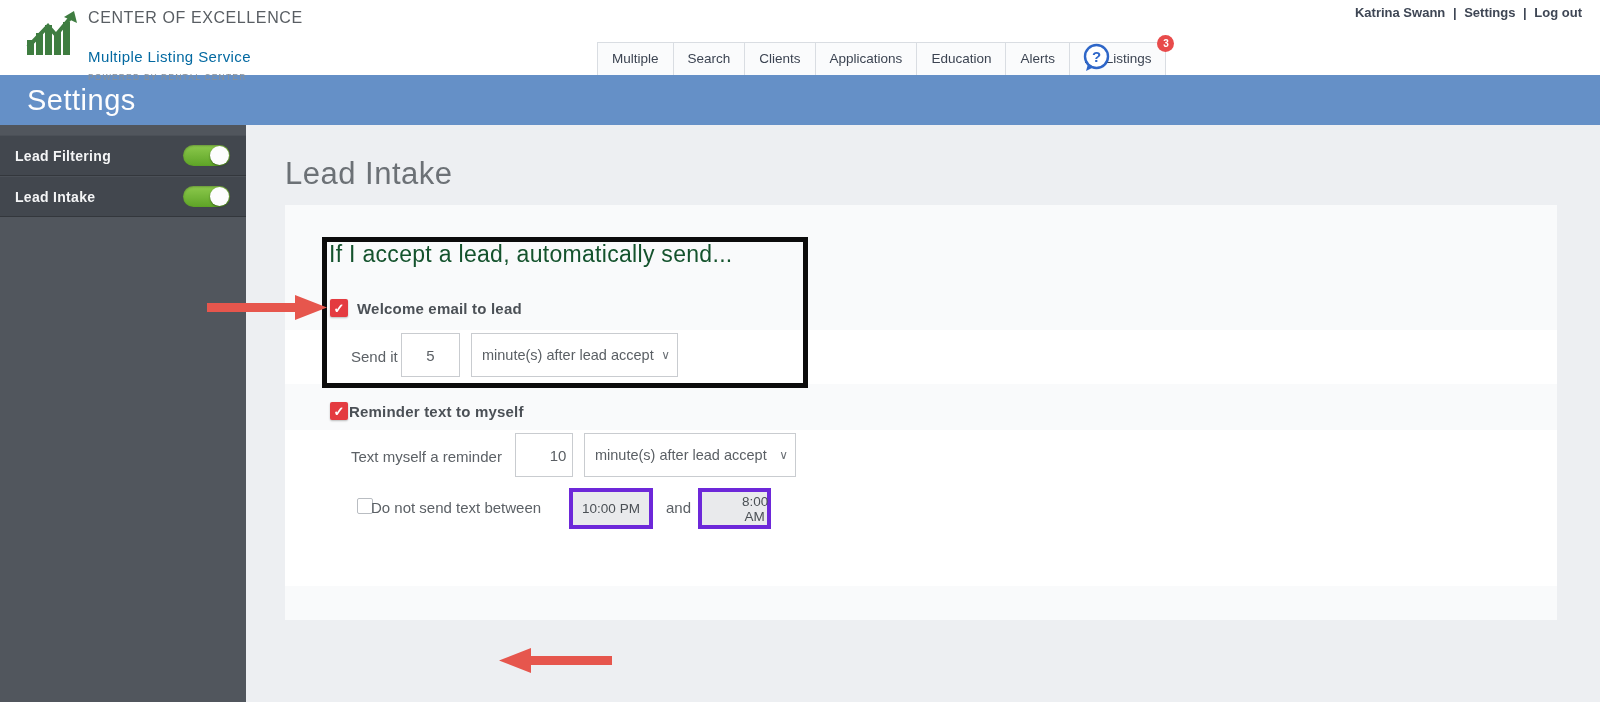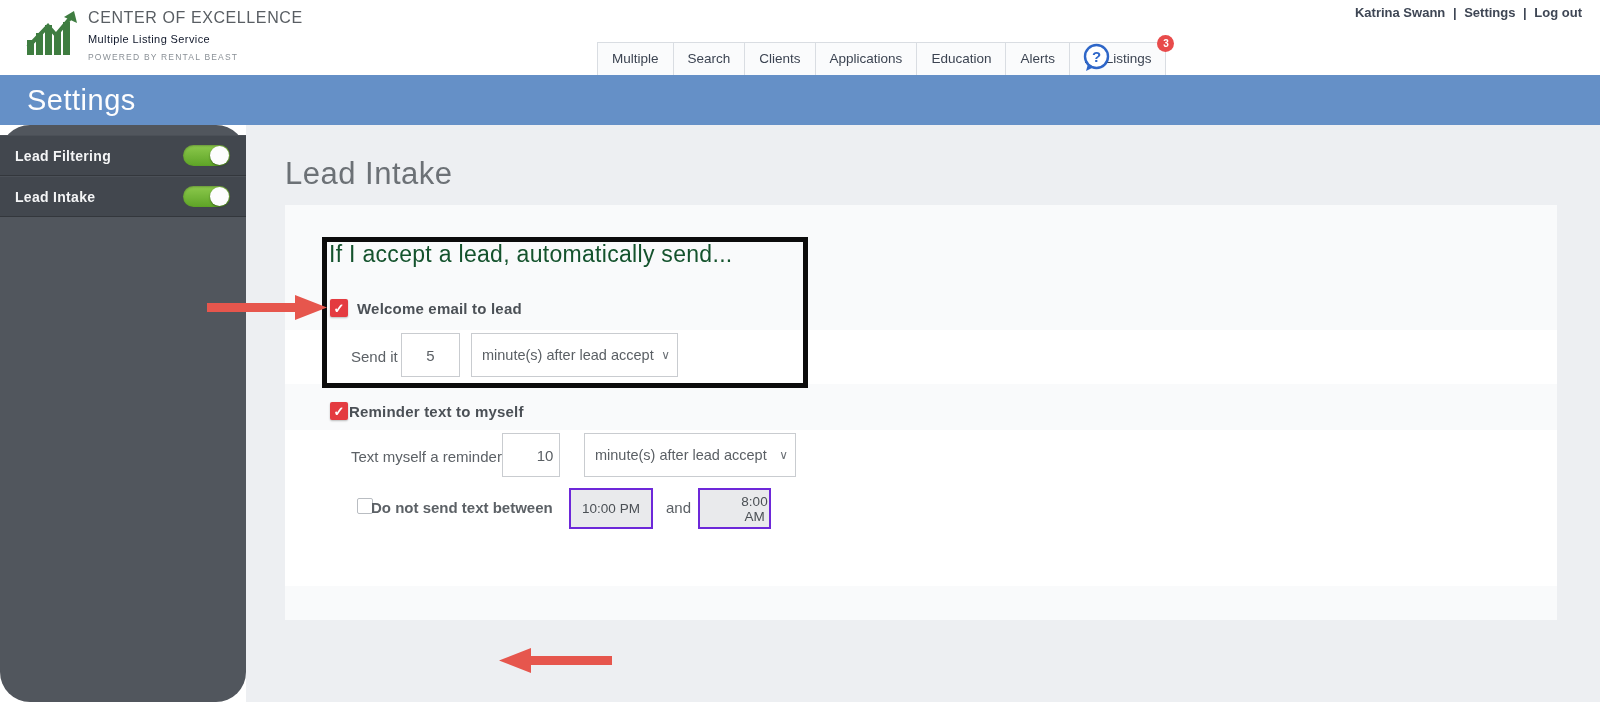--- a/index.html
+++ b/index.html
@@ -3,40 +3,40 @@
 <meta charset="utf-8">
 <style>
   * { margin:0; padding:0; box-sizing:border-box; }
   html,body { width:1600px; height:702px; overflow:hidden; }
   body { font-family:"Liberation Sans", sans-serif; background:#fff; position:relative; }
 
   
   .header { position:relative; height:75px; background:#ffffff; }
   .logo { position:absolute; left:26px; top:9px; display:flex; align-items:flex-start; gap:10px; }
   .logo-text .l1 { font-size:16px; color:#595e63; letter-spacing:.6px; }
-  .logo-text .l2 { font-size:11px; color:#0f172a; margin-top:6px; letter-spacing:.4px; }
+  .logo-text .l2 { font-size:15px; color:#0369a1; margin-top:21px; letter-spacing:.4px; }
   .logo-text .tagline { font-size:8.5px; color:#8a9096; letter-spacing:1.2px; margin-top:7px; }
   .user-links { position:absolute; right:16px; top:5px; font-size:13px; font-weight:bold; color:#3e4654; }
   .user-links span { margin:8px 2px; }
   .nav { position:absolute; left:597px; bottom:0; display:flex; align-items:flex-end; }
   .nav-item { border:1px solid #d9dde2; border-bottom:none; border-right:none; background:#fafbfc;
               padding:8px 14px 9px; font-size:13.5px; color:#3c4452; position:relative; cursor:pointer; }
   .nav-item:last-of-type { border-right:1px solid #d9dde2; }
   .badge { position:absolute; top:-8px; right:-9px; width:17px; height:17px; border-radius:50%;
            background:#e84b4b; color:#fff; font-size:10px; font-weight:bold;
            display:flex; align-items:center; justify-content:center; }
   .help { position:absolute; left:1082px; top:43px; width:29px; height:29px; cursor:pointer; }
 
   
   .banner { height:50px; background:#6590c7; display:flex; align-items:center; }
   .banner h1 { margin-left:27px; font-size:29px; font-weight:400; color:#fdfdfe; letter-spacing:.5px; }
 
   
   .body-row { display:flex; height:577px; }
-  .sidebar { width:246px; background:#51565d; padding-top:10px; flex:none;border-radius:30px; }
+  .sidebar { width:246px; background:#51565d; padding-top:10px; flex:none; }
   .side-item { height:41px; background:#42474e; border-bottom:1px solid #33373c; border-top:1px solid #4b5057;
                display:flex; align-items:center; justify-content:space-between; padding:0 16px 0 15px; cursor:pointer; }
   .side-item .lbl { color:#f4f5f6; font-size:14px; font-weight:bold; letter-spacing:.3px; }
   .toggle { width:47px; height:21px; border-radius:11px; position:relative;
             background:linear-gradient(180deg,#8cc94c 0%,#5ea427 100%); box-shadow:inset 0 1px 2px rgba(0,0,0,.25); }
   .toggle .on { position:absolute; left:8px; top:5px; font-size:9px; font-weight:bold; color:#fff; letter-spacing:.5px;margin-left:21px; }
   .toggle .knob { position:absolute; right:1px; top:1px; width:19px; height:19px; border-radius:50%;
                   background:#fdfdfd; box-shadow:0 1px 2px rgba(0,0,0,.4); }
 
   .main { flex:1; background:#edeff2; position:relative; }
@@ -54,21 +54,21 @@
   .chk.empty { width:16px; height:16px; background:#fff; border:1px solid #b9bdc2; }
   .blabel { font-size:15px; font-weight:bold; color:#4b5056; letter-spacing:.2px; }
   .rlabel { font-size:15px; color:#5c6166; }
 
   .tinput { background:#fff; border:1px solid #c9ccd0; color:#5a5f64; font-size:15px;
             font-family:"Liberation Sans",sans-serif; text-align:center; }
   .fake-select { background:#fff; border:1px solid #c9ccd0; color:#5a5f64; font-size:14.5px;
             display:flex; align-items:center; padding:0 22px 0 10px; position:relative; cursor:pointer; }
   .fake-select .txt { white-space:nowrap; overflow:hidden; display:inline-block; max-width:172px; }
   .fake-select .chev { position:absolute; right:7px; top:50%; transform:translateY(-52%); color:#6b7076; font-size:12px; }
-  .time-btn { background:#e9eaec; border:2px solid #6d28d9; color:#4b5055; font-size:13.5px;
+  .time-btn { background:#e9eaec; border:4px solid #6d28d9; color:#4b5055; font-size:13.5px;
               font-family:"Liberation Sans",sans-serif; cursor:pointer; }
 
   .abs { position:absolute; }
 
   
   .anno-box { position:absolute; border:5px solid #0c0c0c; background:transparent; pointer-events:none; z-index:6; }
   .anno-arrow { position:absolute; z-index:7; pointer-events:none; }
 
   
   .advanced { position:absolute; left:36px; top:514px; width:215px; height:50px; background:#fbfbfc;
@@ -87,21 +87,21 @@
         <rect x="19" y="16" width="7" height="30" fill="#3f7d41"></rect>
         <rect x="28" y="23" width="7" height="23" fill="#3f7d41"></rect>
         <rect x="37" y="13" width="7" height="33" fill="#3f7d41"></rect>
         <polyline points="2,38 22,17 30,26 46,7" fill="none" stroke="#3f7d41" stroke-width="4"></polyline>
         <polygon points="48,2 51,14 38,8" fill="#3f7d41"></polygon>
       </svg>
     </span>
     <span class="logo-text">
       <div class="l1">CENTER OF  EXCELLENCE</div>
       <div class="l2">Multiple Listing  Service</div>
-      <div class="tagline">POWERED BY RENTAL BEAST</div>
+      <div class="tagline">POWERED BY RENTAL CENTER</div>
     </span>
   </div>
 
   <div class="user-links">
     <span>Katrina Swann</span>
     <span>|</span>
     <span style="cursor:pointer;">Settings</span>
     <span>|</span>
     <span style="cursor:pointer;">Log out</span>
   </div>
@@ -170,28 +170,28 @@
         <span class="txt">minute(s) after lead accepted</span>
         <span class="chev">∨</span>
       </div>
 
       <div class="chk checked abs" style="left:45px; top:197px;">
         <span>✓</span>
       </div>
       <div class="blabel abs" style="left:64px; top:198px;">Reminder text to myself</div>
 
       <div class="rlabel abs" style="left:66px; top:243px;">Text myself a reminder</div>
-      <input class="tinput abs" style="left: 217px; top: 228px; width: 58px; height: 44px; padding-left: 28px;" value="10">
+      <input class="tinput abs" style="left: 230px; top: 228px; width: 58px; height: 44px; padding-left: 28px;" value="10">
       <div class="fake-select abs" style="left:299px; top:228px; width:212px; height:44px;">
         <span class="txt">minute(s) after lead accepted</span>
         <span class="chev">∨</span>
       </div>
 
       <div class="chk empty abs" style="left:72px; top:293px;"></div>
-      <div class="rlabel abs" style="left:86px; top:294px;font-weight:bold;">Do not send text between</div>
+      <div class="rlabel abs" style="left:86px; top:294px;">Do not send text between</div>
       <button class="time-btn abs" style="left:284px; top:283px; width:84px; height:41px;">10:00 PM</button>
       <div class="rlabel abs" style="left:381px; top:294px;">and</div>
       <button class="time-btn abs" style="left:413px; top:283px; width:73px; height:41px;padding-left:40px;">8:00 AM</button>
     </div>
 
   </div>
 </div>
 
 <div class="anno-box" style="left:322px; top:237px; width:486px; height:151px;"></div>
 

